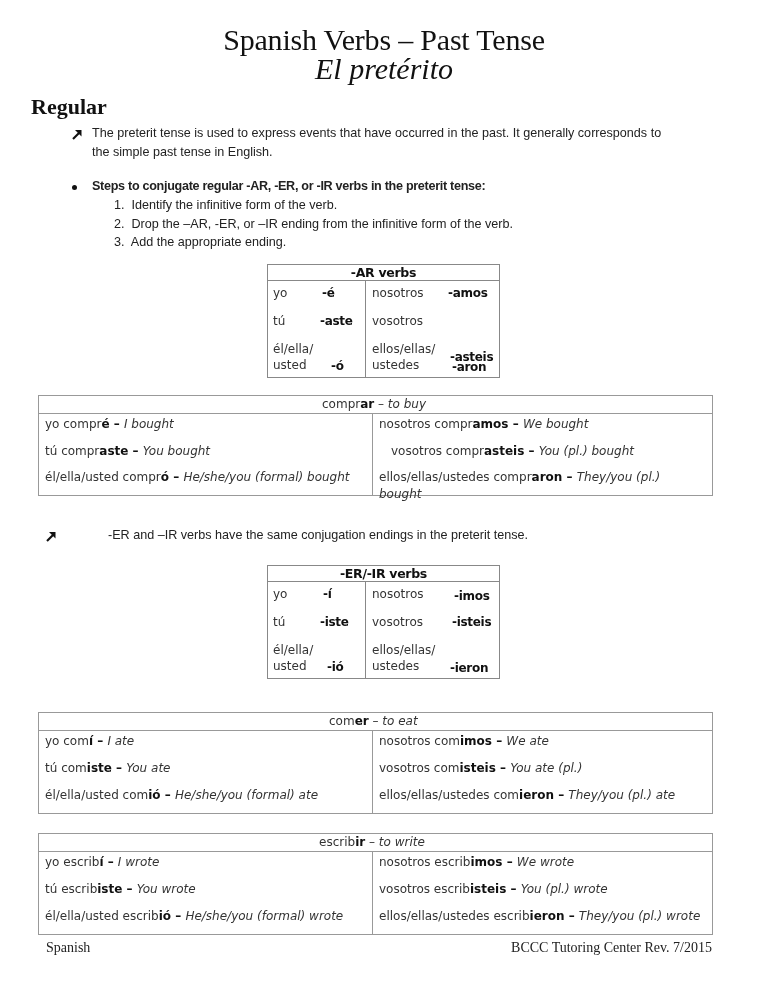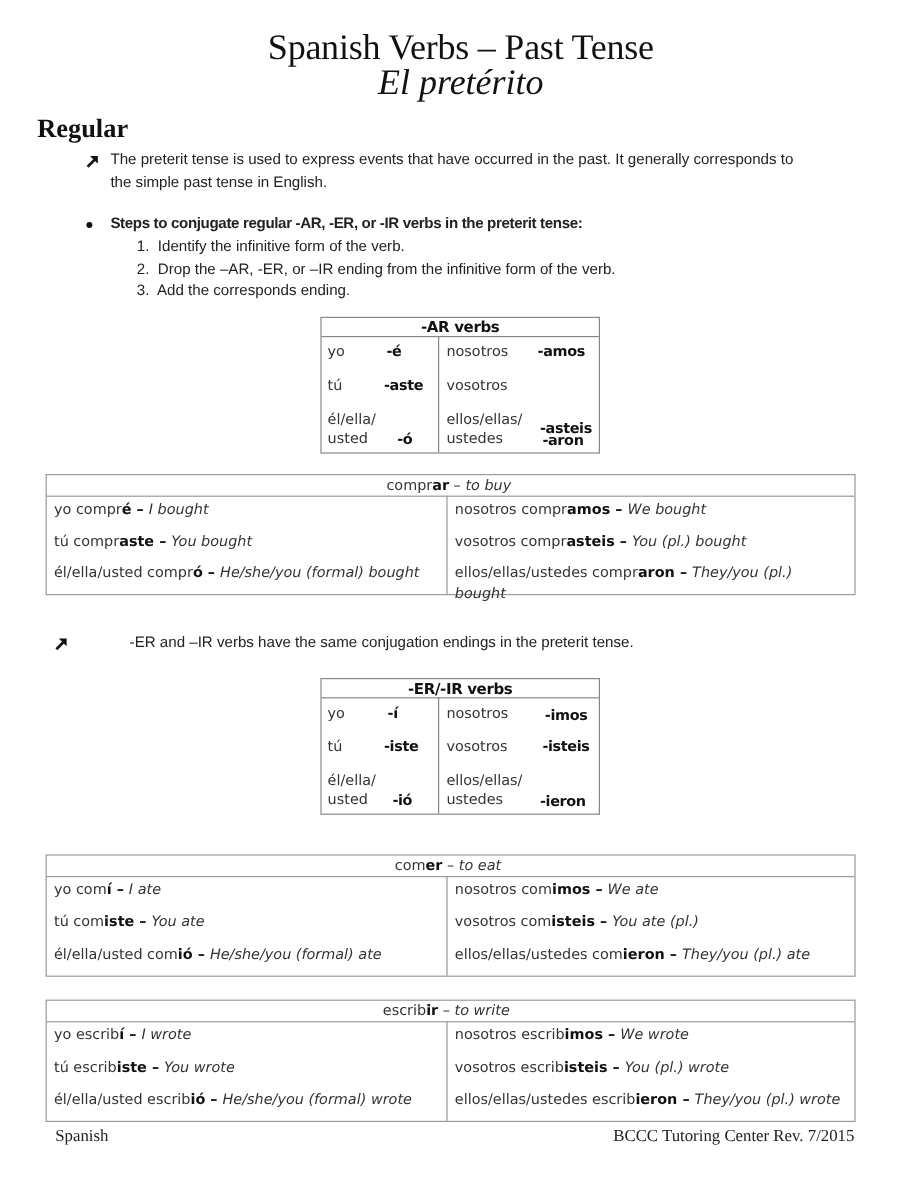--- a/index.html
+++ b/index.html
@@ -51,21 +51,21 @@
 <div class="para" style="left:92px; top:124px; width:660px;">
   <div>The preterit tense is used to express events that have occurred in the past.  It generally corresponds to</div>
   <div>the simple past tense in English.</div>
 </div>
 
 <div class="dot-icon" style="left:72px; top:185px;"></div>
 <div class="para steps-head" style="left:92px; top:177px;">Steps to conjugate regular -AR, -ER, or -IR verbs in the preterit tense:</div>
 <div class="steps-list" style="top:196px; left:114px;">
   <div><span class="n">1.</span> <span>Identify the infinitive form of the verb.</span></div>
   <div><span class="n">2.</span> <span>Drop the –AR, -ER, or –IR ending from the infinitive form of the verb.</span></div>
-  <div><span class="n">3.</span> <span>Add the corresponds ending.</span></div>
+  <div><span class="n">3.</span> <span>Add the appropriate ending.</span></div>
 </div>
 
 <div class="etable" style="left:267px; top:264px; width:233px; height:114px;">
   <div class="ehead">-AR verbs</div>
   <div class="divider" style="left:97px;"></div>
   <div class="cell" style="left:5px; top:20px;">yo</div>
   <div class="cell end" style="left:54px; top:20px;">-é</div>
   <div class="cell" style="left:104px; top:20px;">nosotros</div>
   <div class="cell end" style="left:180px; top:20px;">-amos</div>
 
@@ -84,21 +84,21 @@
 
 <div class="xtable" style="top:395px; height:101px;">
   <div class="xhead" style="padding-left:283px;">
     <span>compr</span><b>ar</b><span> – </span><i>to buy</i>
   </div>
   <div class="divider"></div>
   <div class="xcell" style="left:6px; top:20px;"><span>yo compr</span><b>é</b><b> – </b><i>I bought</i></div>
   <div class="xcell" style="left:6px; top:47px;"><span>tú compr</span><b>aste</b><b> – </b><i>You bought</i></div>
   <div class="xcell" style="left:6px; top:73px;"><span>él/ella/usted compr</span><b>ó</b><b> – </b><i>He/she/you (formal) bought</i></div>
   <div class="xcell" style="left:340px; top:20px;"><span>nosotros compr</span><b>amos</b><b> – </b><i>We bought</i></div>
-  <div class="xcell" style="left:340px; top:47px;"><span>vosotros compr</span><b>asteis</b><b> – </b><i>You (pl.) bought</i></div>
+  <div class="xcell" style="left:352px; top:47px;"><span>vosotros compr</span><b>asteis</b><b> – </b><i>You (pl.) bought</i></div>
   <div class="xcell" style="left:340px; top:73px;"><span>ellos/ellas/ustedes compr</span><b>aron</b><b> – </b><i>They/you (pl.)</i></div>
   <div class="xcell" style="left:340px; top:90px;"><i>bought</i></div>
 </div>
 
 <svg class="arrow-icon" style="left:45px; top:530px;" viewBox="0 0 12 12">
   <path d="M2 11 L9 4" stroke="#111" stroke-width="2.2"></path>
   <path d="M4 2 L10.5 2 L10.5 8.5 Z" fill="#111"></path>
 </svg>
 <div class="para" style="left:68px; top:526px;margin-left:40px;">-ER and –IR verbs have the same conjugation endings in the preterit tense.</div>
 

